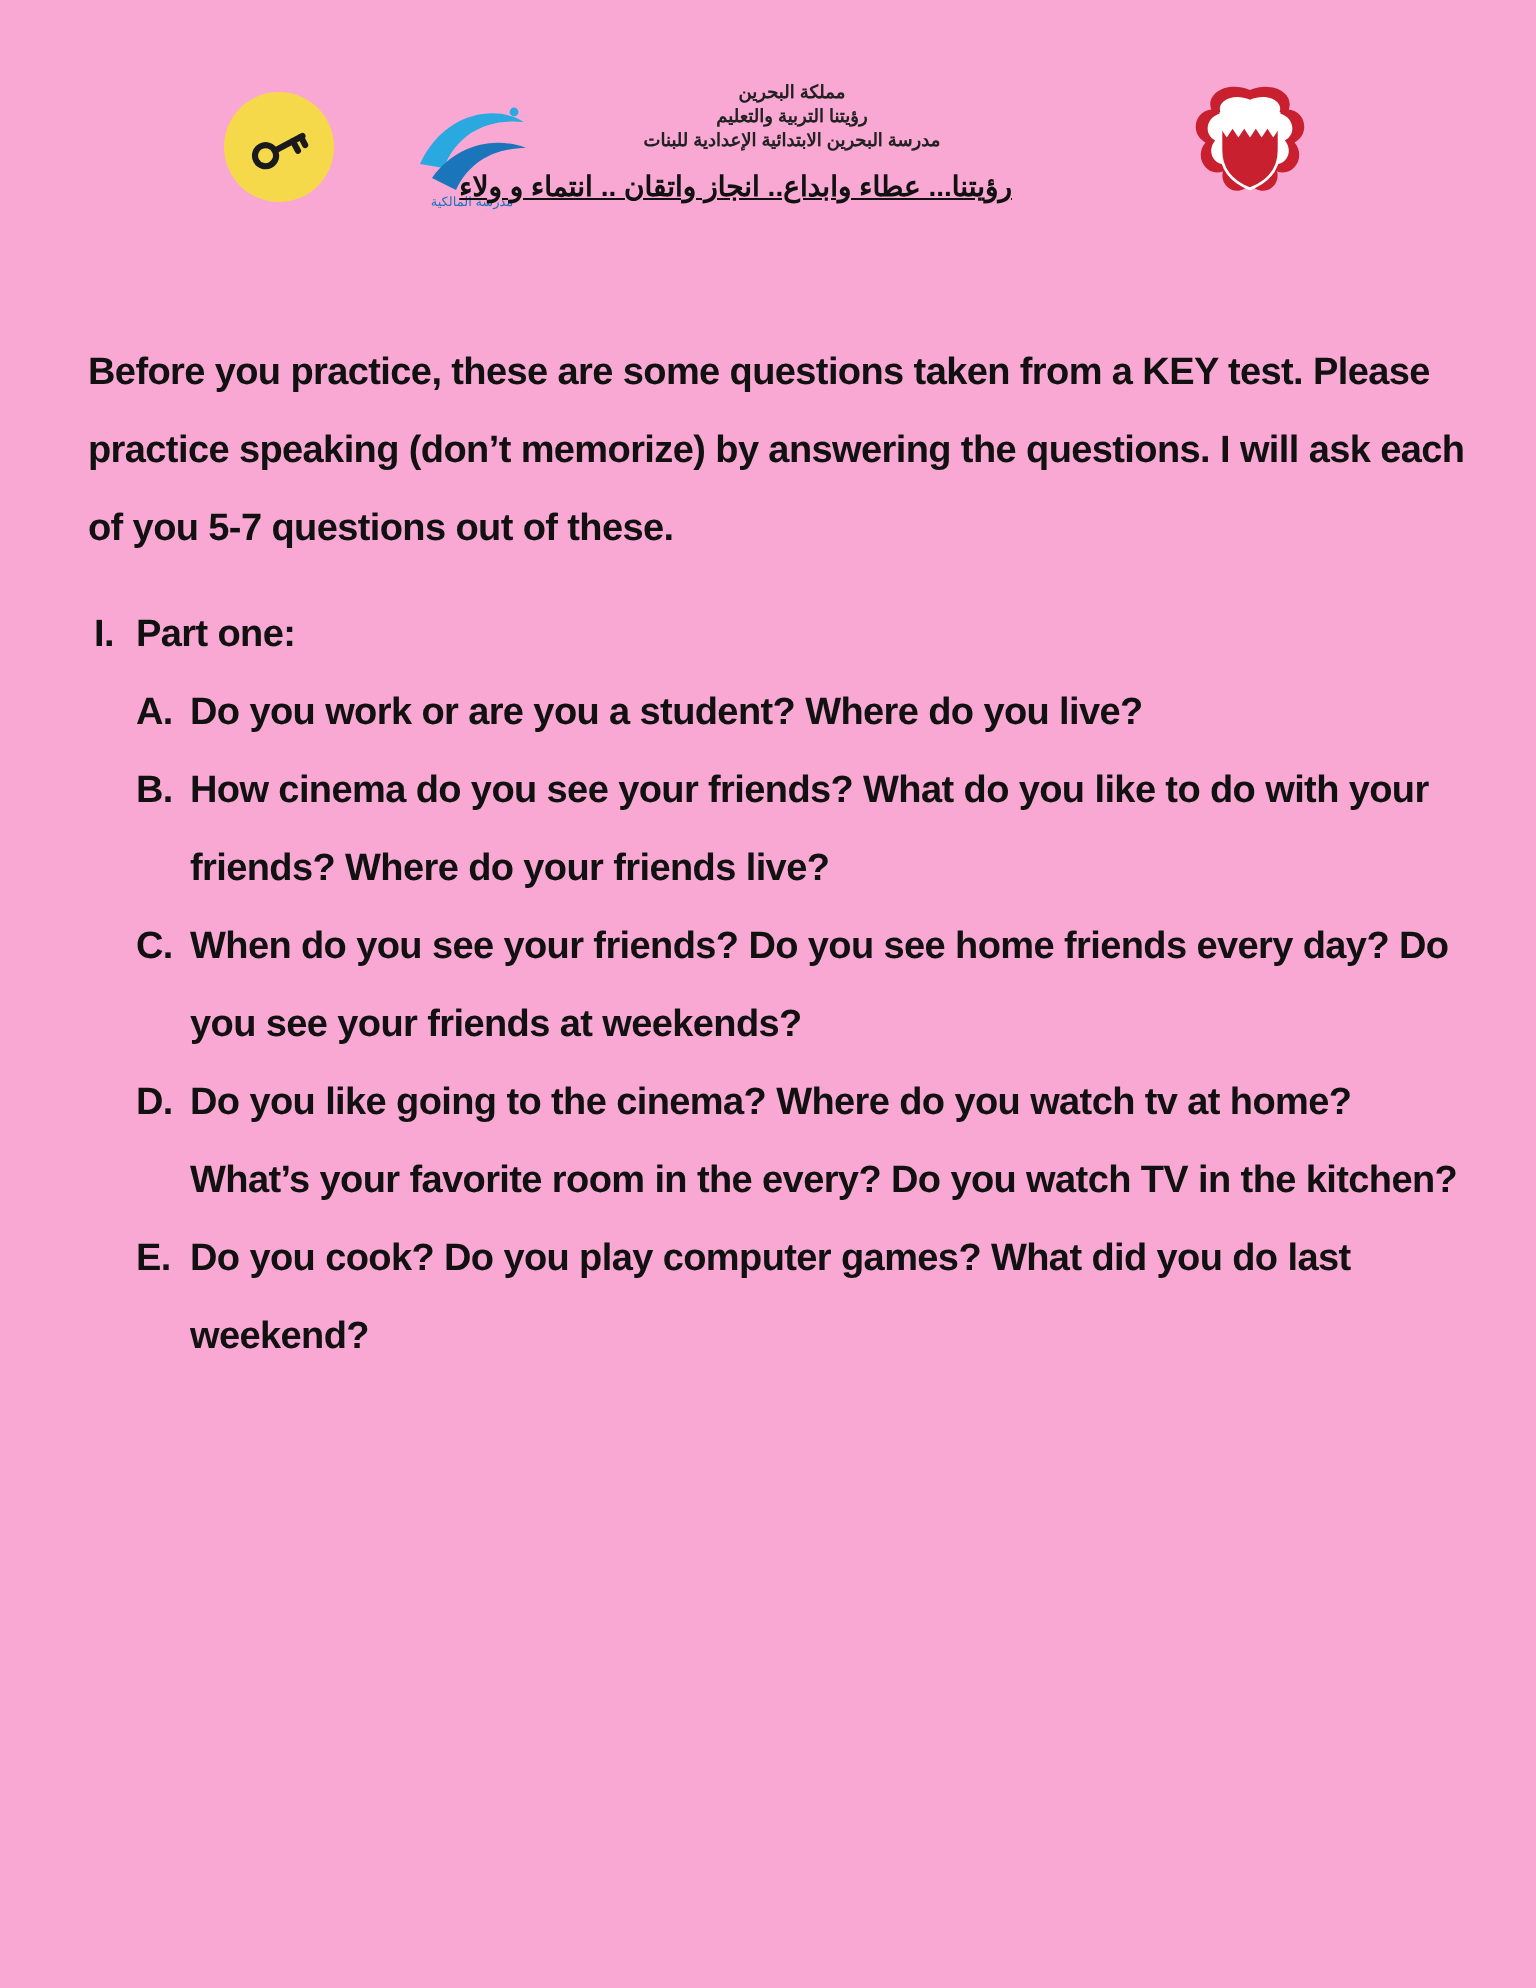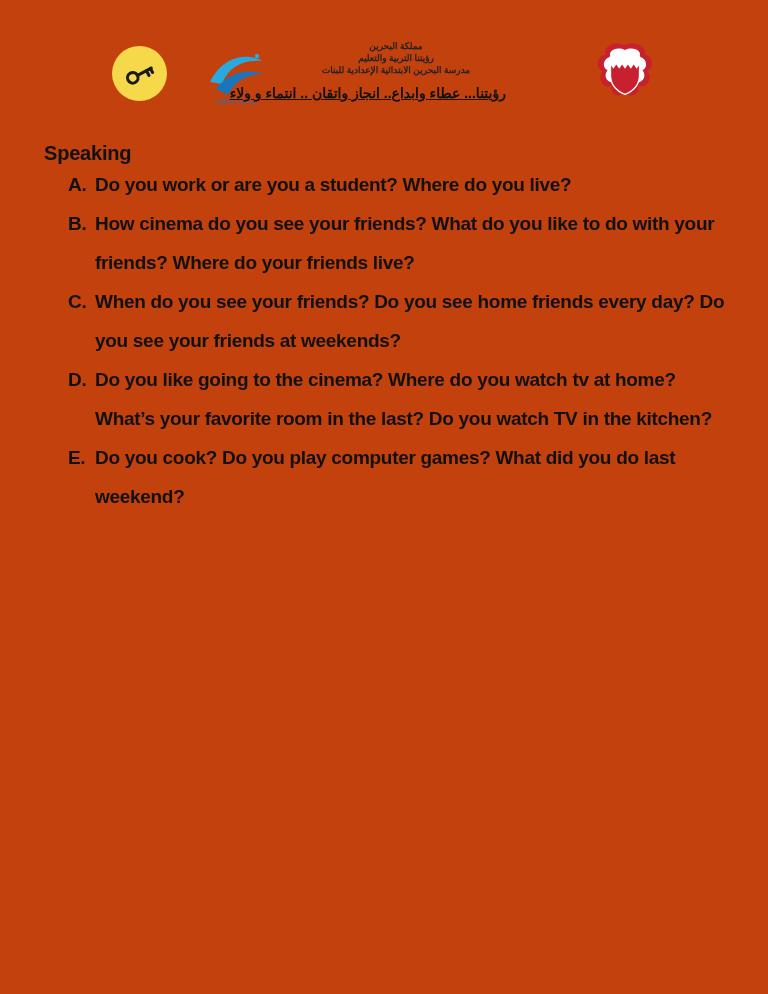--- a/index.html
+++ b/index.html
@@ -4,21 +4,21 @@
 <style>
   * { margin:0; padding:0; box-sizing:border-box; }
   html,body { background:#ffffff; }
   body {
     width:768px; height:994px;
     font-family:"Liberation Sans", sans-serif;
     color:#111111;
   }
   .page {
     position:relative; width:768px; height:994px;
-    background:#c2410c; overflow:hidden;
+    background:#f9a8d4; overflow:hidden;
   }
 
   
   .header { position:absolute; left:0; top:0; width:768px; height:130px; }
 
   .key-badge {
     position:absolute; left:112px; top:46px;
     width:55px; height:55px; border-radius:50%;
     background:#f6d84b;
     display:flex; align-items:center; justify-content:center;
@@ -111,44 +111,47 @@
         <path d="M17 17 H47 V36 Q47 50 32 56 Q17 50 17 36 Z" fill="#c8202f" stroke="#ffffff" stroke-width="1.4"></path>
 
         <path d="M17 17 H47 V25 L44 29.5 L41 25 L38 29.5 L35 25 L32 29.5 L29 25 L26 29.5 L23 25 L20 29.5 L17 25 Z" fill="#ffffff"></path>
       </svg>
     </div>
 
   </header>
 
   <main class="content">
 
-    <h1 class="title">Speaking</h1>
 
+    <p class="intro">Before you practice, these are some questions taken from a KEY test. Please practice speaking (don’t memorize) by answering the questions. I will ask each of you 5-7 questions out of these.</p>
 
+    <div class="list-heading">
+      <span class="numeral">I.</span><span class="heading-text">Part one:</span>
+    </div>
 
     <div class="qlist">
 
       <div class="qitem">
         <span class="qletter">A.</span>
         <span class="qtext">Do you work or are you a student? Where do you live?</span>
       </div>
 
       <div class="qitem">
         <span class="qletter">B.</span>
         <span class="qtext">How cinema do you see your friends? What do you like to do with your friends? Where do your friends live?</span>
       </div>
 
       <div class="qitem">
         <span class="qletter">C.</span>
         <span class="qtext">When do you see your friends? Do you see home friends every day? Do you see your friends at weekends?</span>
       </div>
 
       <div class="qitem">
         <span class="qletter">D.</span>
-        <span class="qtext">Do you like going to the cinema? Where do you watch tv at home? What’s your favorite room in the last? Do you watch TV in the kitchen?</span>
+        <span class="qtext">Do you like going to the cinema? Where do you watch tv at home? What’s your favorite room in the every? Do you watch TV in the kitchen?</span>
       </div>
 
       <div class="qitem">
         <span class="qletter">E.</span>
         <span class="qtext">Do you cook? Do you play computer games? What did you do last weekend?</span>
       </div>
 
     </div>
 
   </main>

